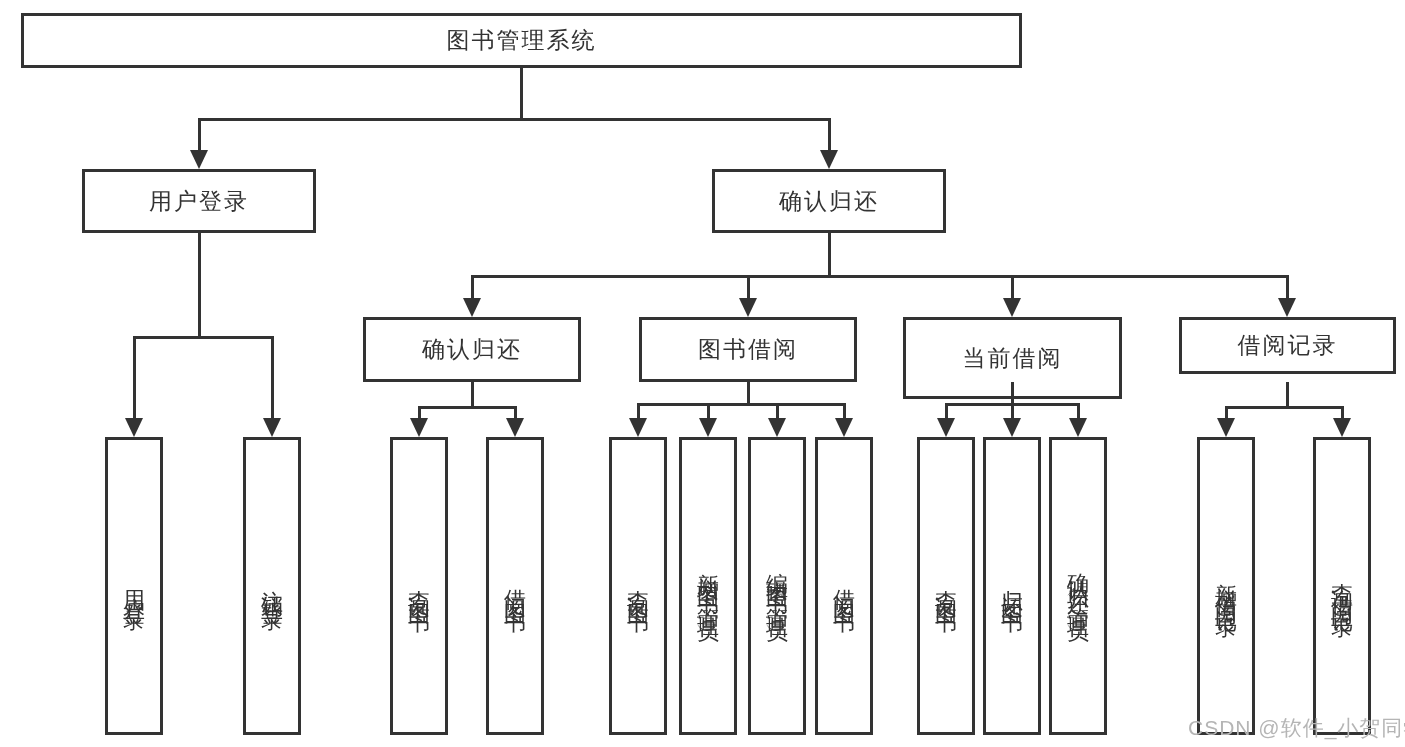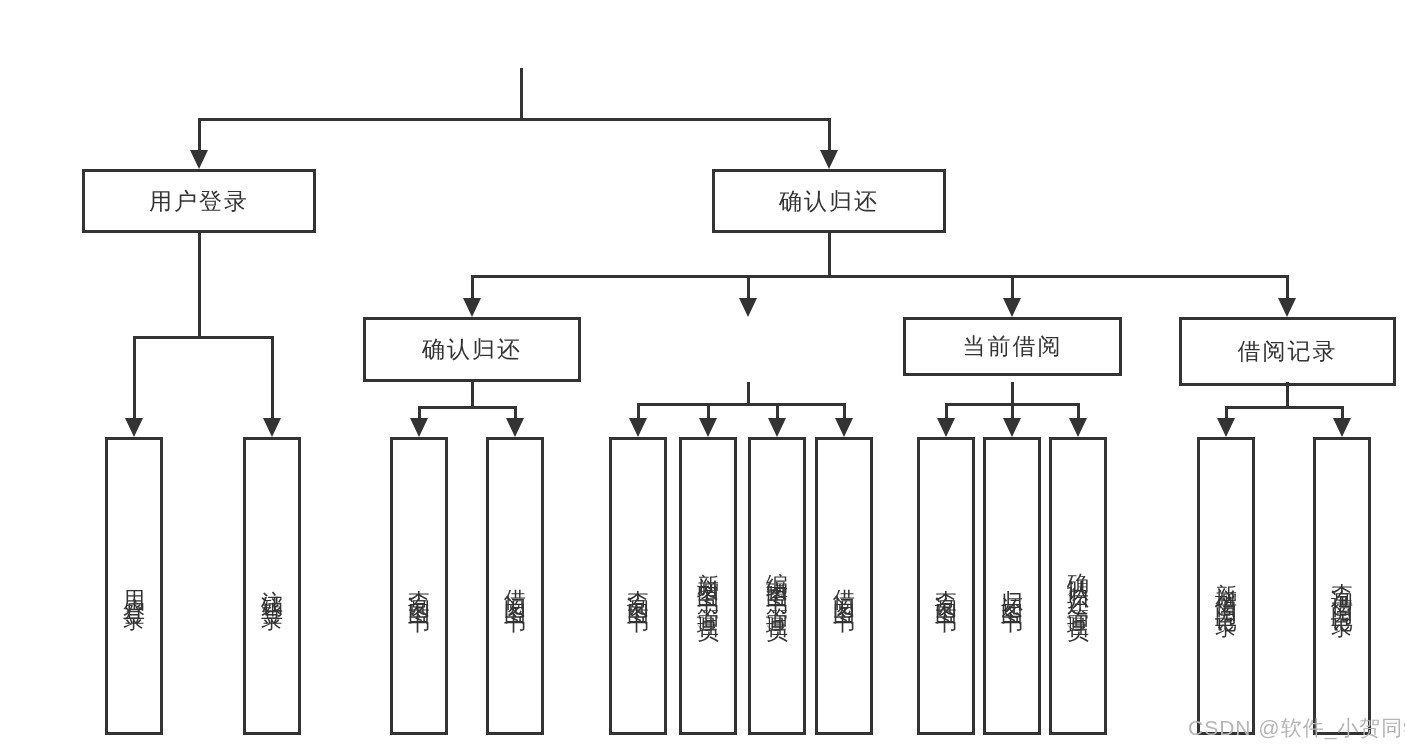--- a/index.html
+++ b/index.html
@@ -71,39 +71,45 @@
     letter-spacing: 1px;
     z-index: 10;
     white-space: nowrap;
   }
 </style>
 </head>
 <body>
 
 <div class="canvas">
 
+  <div class="hbox" style="left:21px; top:13px; width:1001px; height:55px;">
+    <span>图书管理系统</span>
+  </div>
 
   <div class="hbox" style="left:82px; top:169px; width:234px; height:64px;">
     <span>用户登录</span>
   </div>
 
   <div class="hbox" style="left:712px; top:169px; width:234px; height:64px;">
     <span>确认归还</span>
   </div>
 
   <div class="hbox" style="left:363px; top:317px; width:218px; height:65px;">
     <span>确认归还</span>
   </div>
 
-
-  <div class="hbox" style="left:903px; top:317px; width:219px; height:59px;">
+  <div class="hbox" style="left:639px; top:317px; width:218px; height:65px;">
+    <span>图书借阅</span>
+  </div>
+
+  <div class="hbox" style="left:903px; top:317px; width:219px; height:82px;">
     <span>当前借阅</span>
   </div>
 
-  <div class="hbox" style="left:1179px; top:317px; width:217px; height:69px;">
+  <div class="hbox" style="left:1179px; top:317px; width:217px; height:57px;">
     <span>借阅记录</span>
   </div>
 
   <div class="vbox" style="left:105px;">
     <span>用户登录</span>
   </div>
   <div class="vbox" style="left:243px;">
     <span>注销登录</span>
   </div>
 

